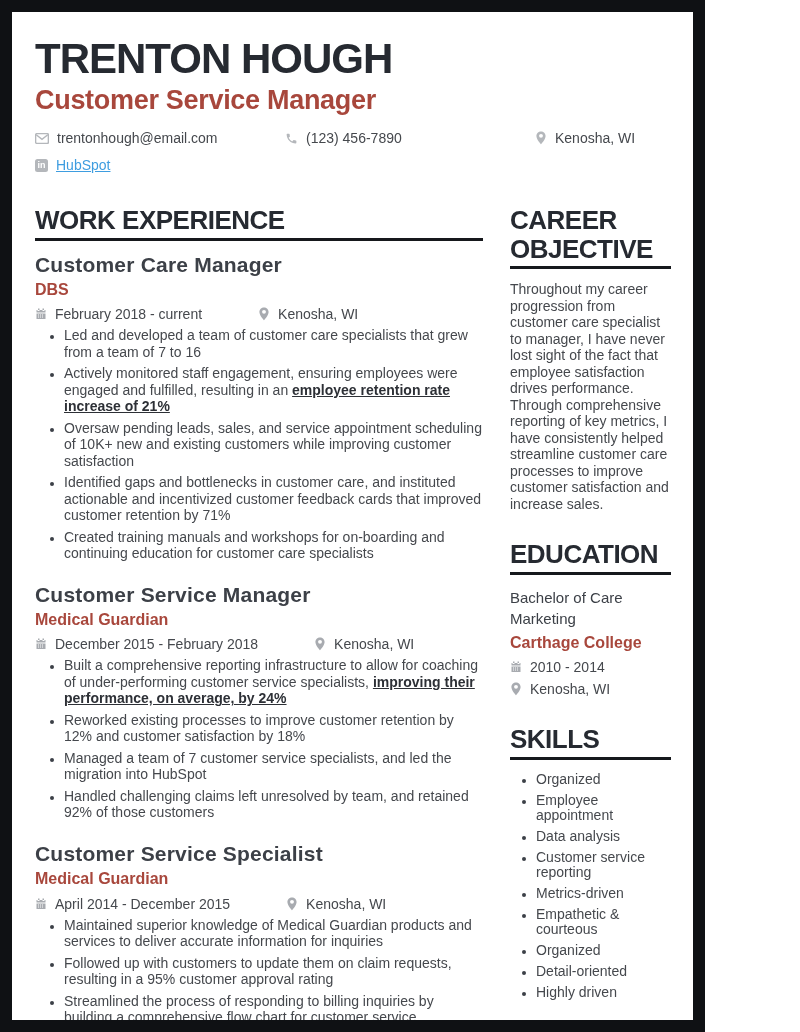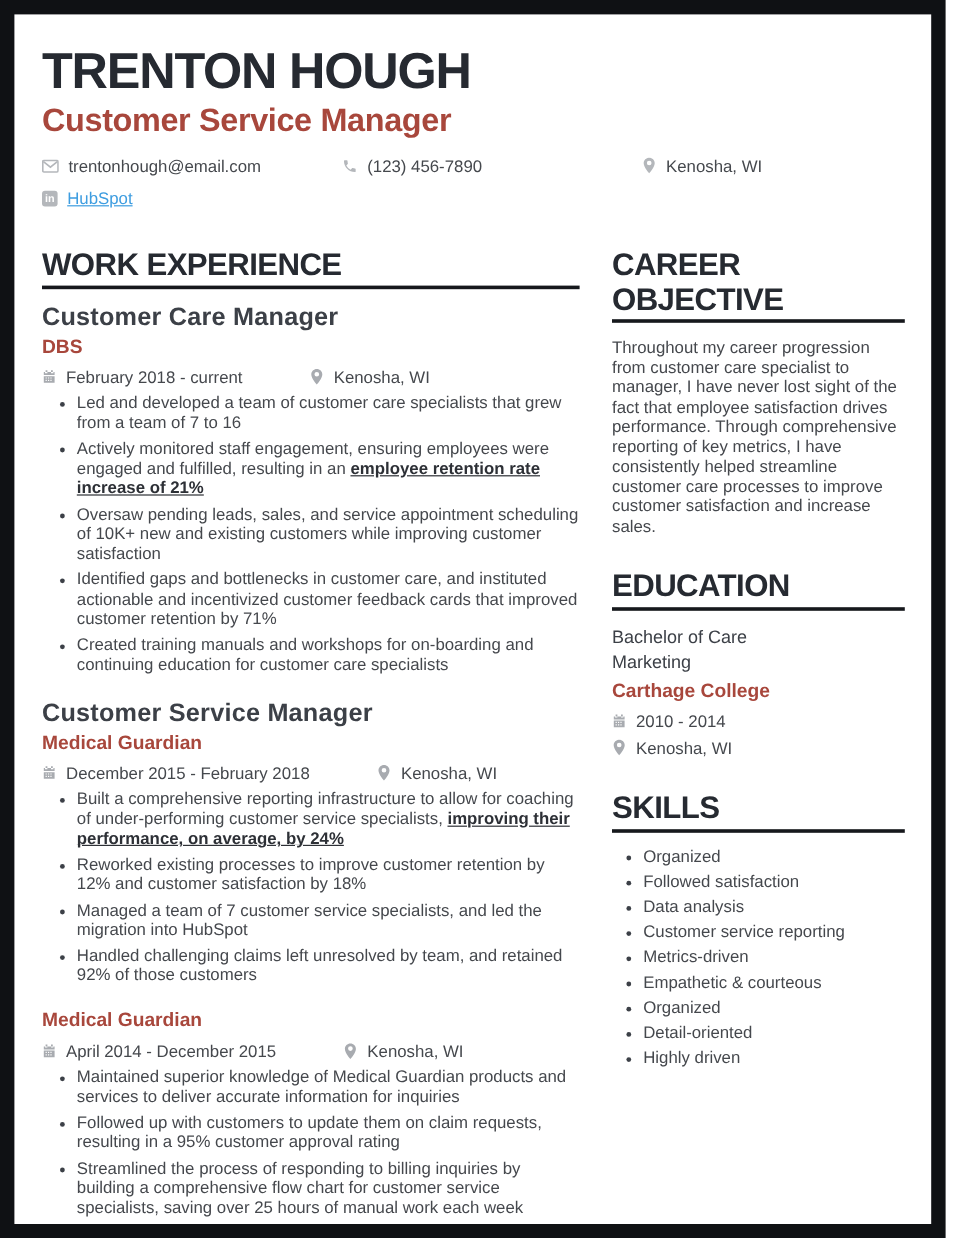--- a/index.html
+++ b/index.html
@@ -14,21 +14,21 @@
     --border-black:#0f1114;
   }
   *{margin:0;padding:0;box-sizing:border-box;}
   html,body{background:#fff;}
   body{
     width:800px;height:1032px;
     font-family:"Liberation Sans", sans-serif;
     color:var(--body-text);
   }
   .page{
-    width:788px;height:1032px;
+    width:705px;height:1032px;
     border:12px solid var(--border-black);
     background:#fff;
     padding:26px 22px 0 23px;
     overflow:hidden;
   }
   
   .name{
     font-size:42px;font-weight:bold;letter-spacing:-1px;
     color:var(--ink);line-height:1.0;
   }
@@ -169,20 +169,21 @@
     </div>
     <ul class="bullets">
               <li><span>Built a comprehensive reporting infrastructure to allow for coaching of under-performing customer service specialists, </span><span class="emph">improving their performance, on average, by 24%</span></li>
               <li><span>Reworked existing processes to improve customer retention by 12% and customer satisfaction by 18%</span></li>
               <li><span>Managed a team of 7 customer service specialists, and led the migration into HubSpot</span></li>
               <li><span>Handled challenging claims left unresolved by team, and retained 92% of those customers</span></li>
             </ul>
   </article>
 
   <article class="job">
+    <h4 class="job-title">Customer Service Specialist</h4>
     <div class="company">Medical Guardian</div>
     <div class="meta-row">
       <span class="meta">
         <svg width="12" height="12" viewBox="0 0 24 24" fill="#a8abb0">
           <path d="M6 1h3v3H6zM15 1h3v3h-3zM3 4h2v2h4V4h6v2h4V4h2v5H3V4zm0 7h18v11H3V11zm3 2v2h2v-2H6zm4 0v2h2v-2h-2zm4 0v2h2v-2h-2zm-8 4v2h2v-2H6zm4 0v2h2v-2h-2zm4 0v2h2v-2h-2z"></path>
         </svg>
         <span class="dates">April 2014 - December 2015</span>
       </span>
       <span class="meta">
         <svg width="12" height="14" viewBox="0 0 24 28" fill="#a8abb0">
@@ -227,21 +228,21 @@
             </svg>
             <span>Kenosha, WI</span>
           </span>
         </div>
       </section>
 
       <section class="rsec">
         <h3 class="sec-h">SKILLS</h3>
         <ul class="skills" id="skills">
             <li>Organized</li>
-            <li>Followed satisfaction</li>
+            <li>Employee appointment</li>
             <li>Data analysis</li>
             <li>Customer service reporting</li>
             <li>Metrics-driven</li>
             <li>Empathetic &amp; courteous</li>
             <li>Organized</li>
             <li>Detail-oriented</li>
             <li>Highly driven</li>
           </ul>
       </section>
 

